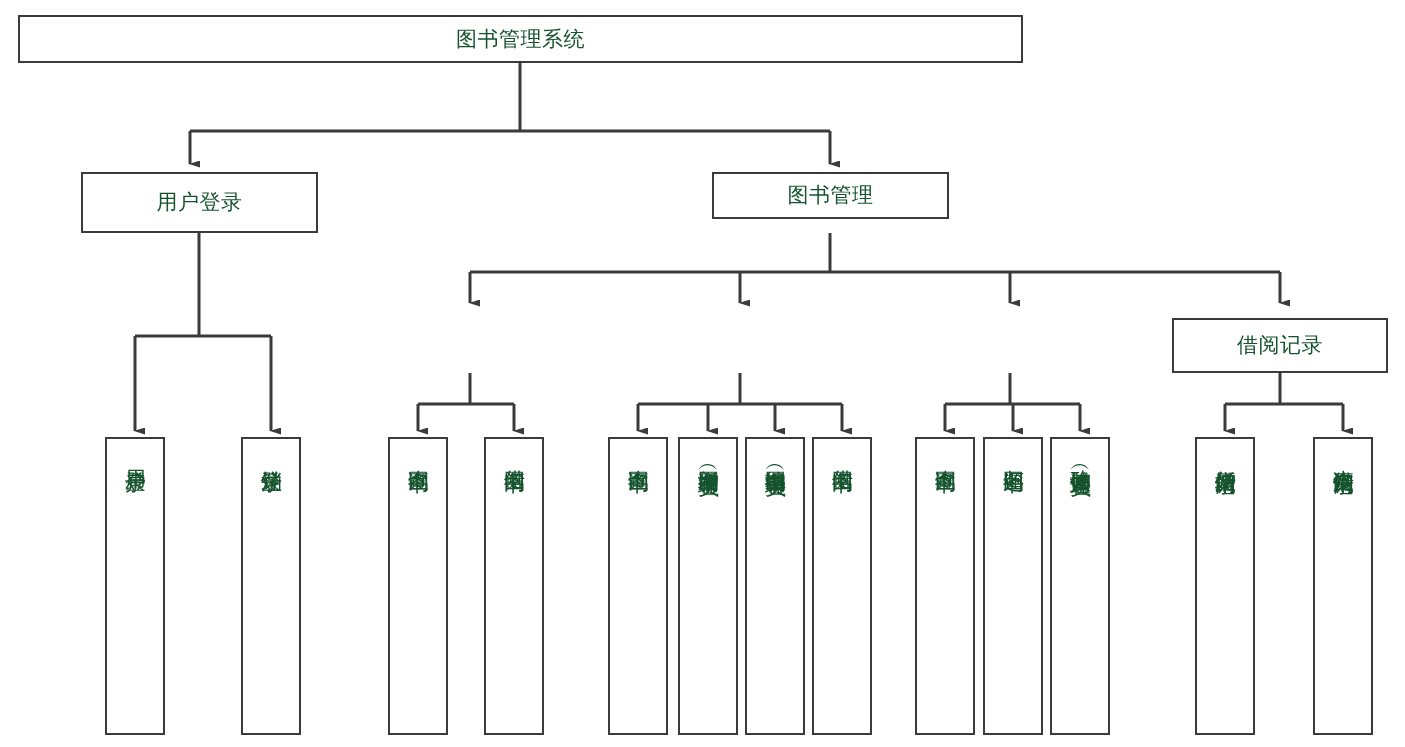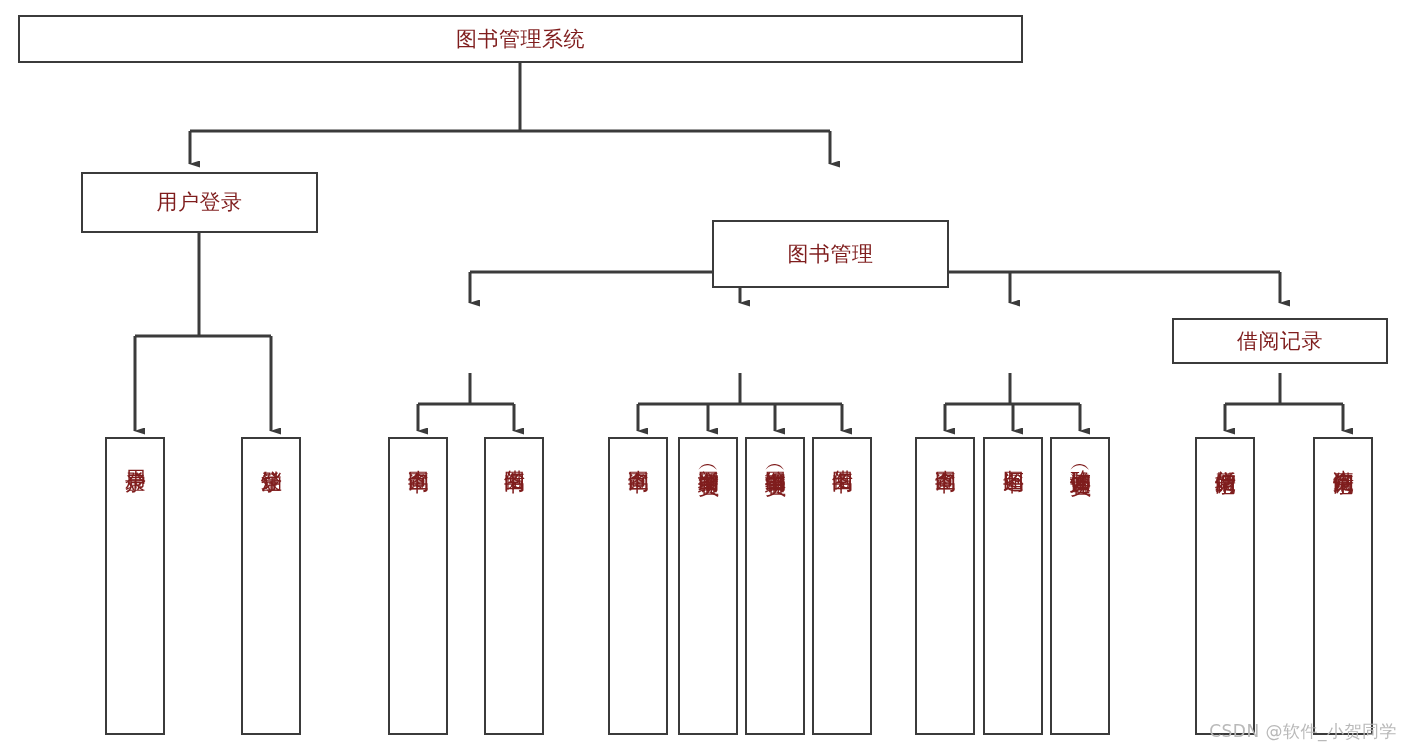--- a/index.html
+++ b/index.html
@@ -29,21 +29,21 @@
     position: absolute;
     box-sizing: border-box;
     border: 2px solid #3b3b3b;
     background: #ffffff;
     display: flex;
     align-items: center;
     justify-content: center;
     z-index: 2;
   }
   .node .label {
-    color: #7f1d1d;
+    color: #14532d;
     font-size: 21px;
     line-height: 1.05;
     letter-spacing: 0.5px;
     white-space: nowrap;
     text-align: right;
   }
   .node.leaf {
     align-items: center;
     justify-content: center;
     padding-top: 14px;
@@ -129,28 +129,28 @@
   </svg>
 
   <div class="node" style="left:18px; top:15px; width:1005px; height:48px;">
     <span class="label">图书管理系统</span>
   </div>
 
   <div class="node" style="left:81px; top:172px; width:237px; height:61px;">
     <span class="label">用户登录</span>
   </div>
 
-  <div class="node" style="left:712px; top:172px; width:237px; height:68px;margin-top:48px;">
+  <div class="node" style="left:712px; top:172px; width:237px; height:47px;">
     <span class="label">图书管理</span>
   </div>
 
 
 
 
-  <div class="node" style="left:1172px; top:318px; width:216px; height:46px;">
+  <div class="node" style="left:1172px; top:318px; width:216px; height:55px;">
     <span class="label">借阅记录</span>
   </div>
 
   <div class="node leaf" style="left:105px; top:437px; width:60px; height:298px;">
     <span class="label">用户登录</span>
   </div>
 
   <div class="node leaf" style="left:241px; top:437px; width:60px; height:298px;">
     <span class="label">注销登录</span>
   </div>
@@ -192,15 +192,14 @@
   </div>
 
   <div class="node leaf" style="left:1195px; top:437px; width:60px; height:298px;">
     <span class="label">新增借阅记录</span>
   </div>
 
   <div class="node leaf" style="left:1313px; top:437px; width:60px; height:298px;">
     <span class="label">查询借阅记录</span>
   </div>
 
-  <div id="watermark">CSDN @软件_小贺同学</div>
 
 </div>
 
 </body></html>

